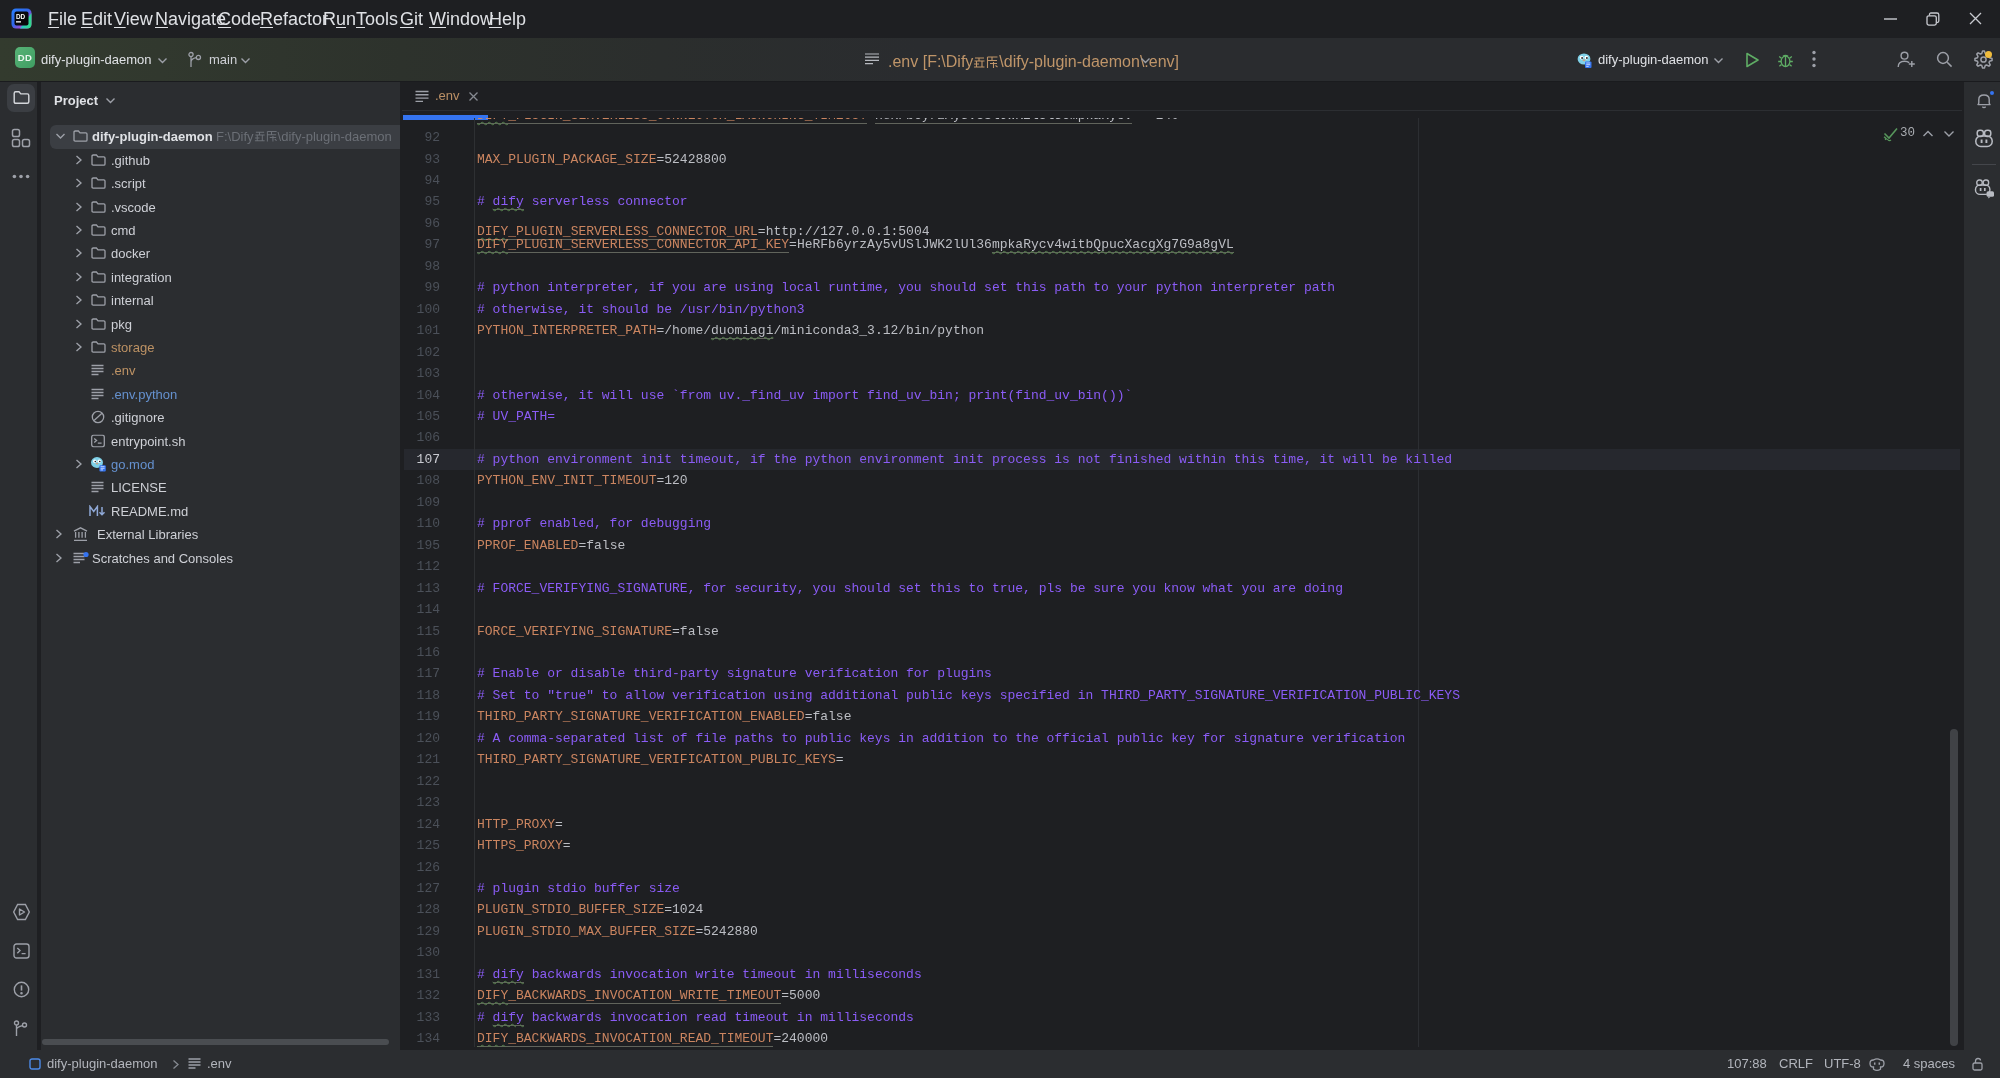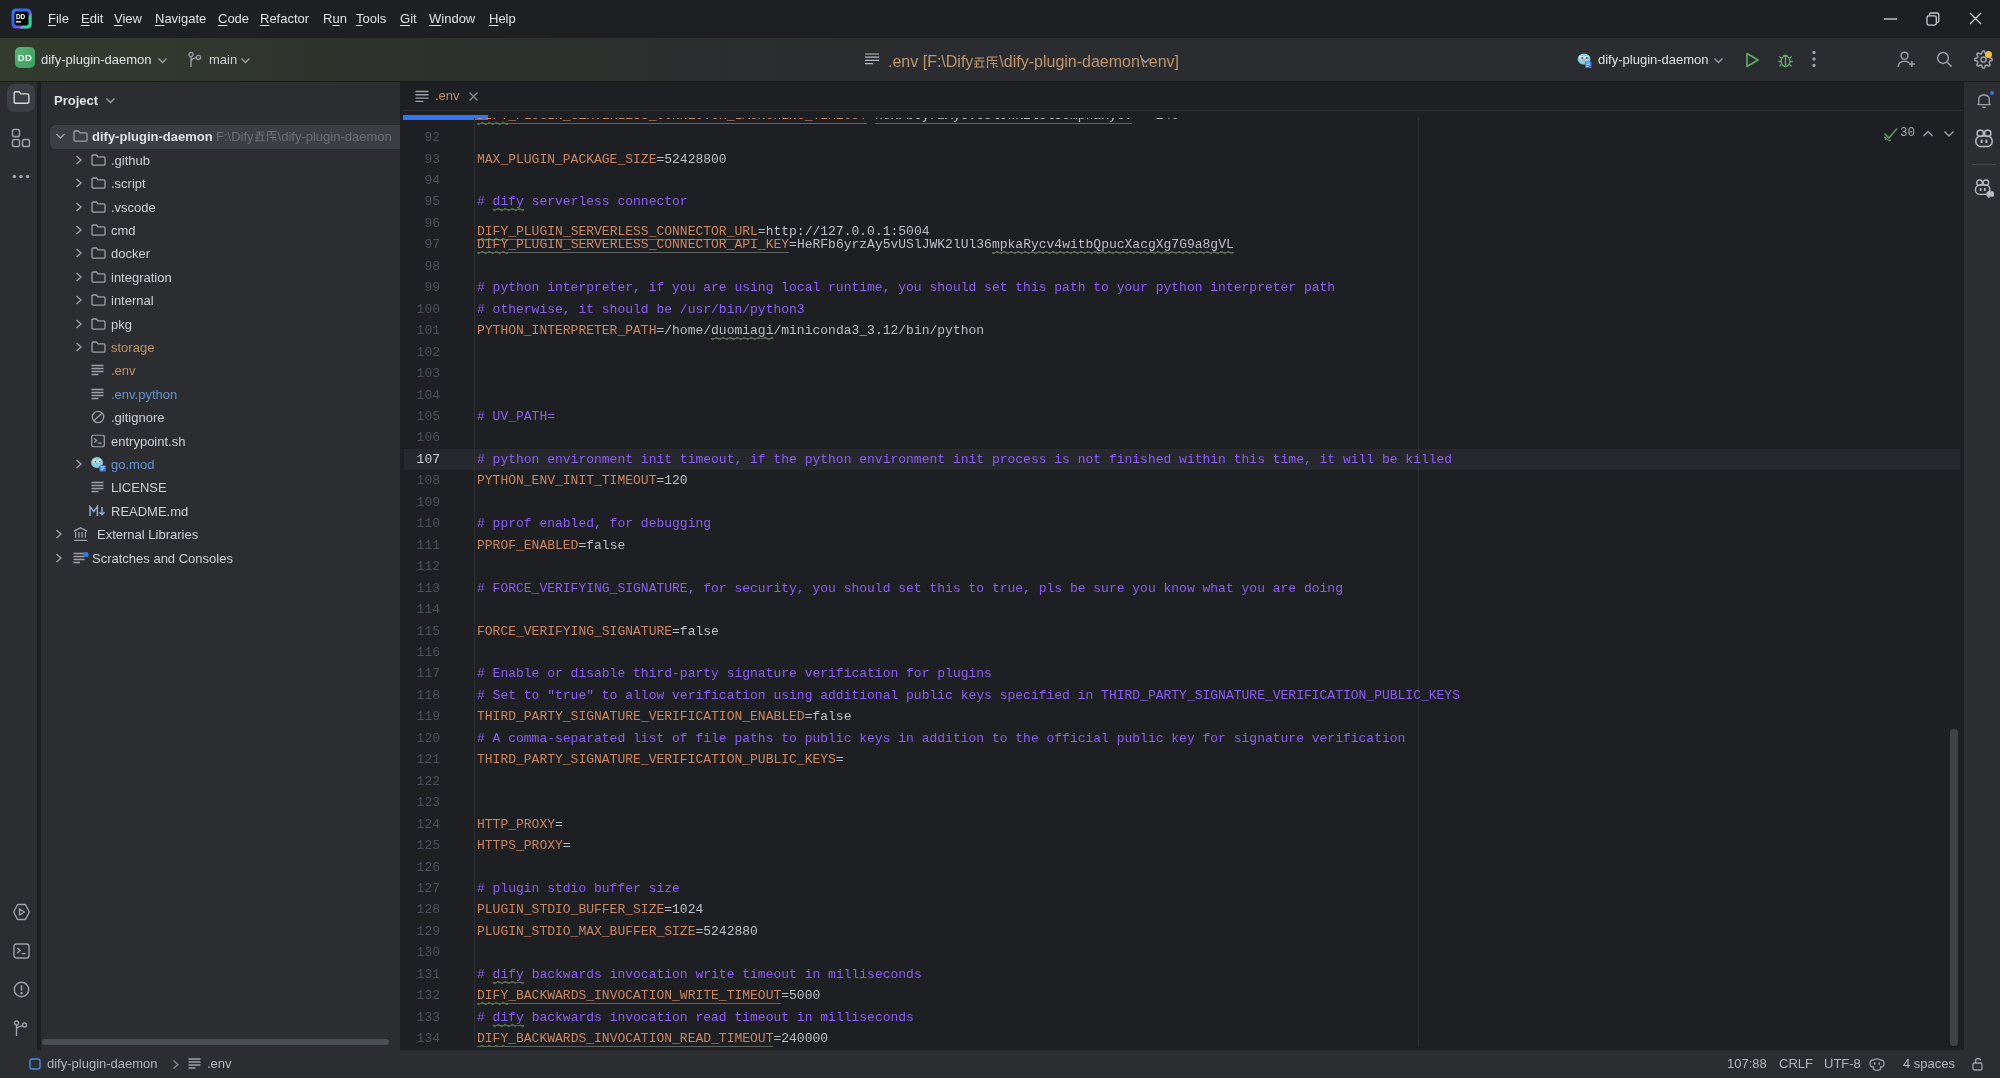--- a/index.html
+++ b/index.html
@@ -1,20 +1,20 @@
 <!DOCTYPE html>
 <html><head><meta charset="utf-8">
 <style>
 * { margin:0; padding:0; box-sizing:border-box; }
 html,body { width:2000px; height:1078px; overflow:hidden; }
 body { font-family:"Liberation Sans", sans-serif; background:#1e1f22; position:relative; }
 .abs { position:absolute; }
 
 #menubar { position:absolute; left:0; top:0; width:2000px; height:38px; background:#1e1f22; }
-#menubar .mi { position:absolute; top:0; height:44px; line-height:38px; color:#dfe1e5; font-size:13px; }
+#menubar .mi { position:absolute; top:0; height:44px; line-height:38px; color:#dfe1e5; font-size:18px; }
 #menubar .mi u { text-decoration-thickness:1px; text-underline-offset:2px; }
 
 #toolbar { position:absolute; left:0; top:38px; width:2000px; height:44px;
   background:linear-gradient(90deg,#333b2e 0%,#31382e 8%,#2d322c 20%,#2b2e2d 33%,#2a2c2f 46%,#2a2c2f 100%);
   border-bottom:1px solid #1a1b1e; }
 .tbtext { color:#dfe1e5; font-size:13px; }
 
 #lstrip { position:absolute; left:0; top:82px; width:39px; height:968px; background:#2b2d30; border-right:2px solid #1e1f22; }
 
 #rstrip { position:absolute; left:1962px; top:82px; width:38px; height:968px; background:#2b2d30; border-left:2px solid #1e1f22; }
@@ -424,21 +424,21 @@
 <div class="gn" style="top:202.19px">101</div>
 <div class="gn" style="top:223.64px">102</div>
 <div class="gn" style="top:245.09px">103</div>
 <div class="gn" style="top:266.55px">104</div>
 <div class="gn" style="top:288.00px">105</div>
 <div class="gn" style="top:309.46px">106</div>
 <div class="gn cur" style="top:330.91px">107</div>
 <div class="gn" style="top:352.37px">108</div>
 <div class="gn" style="top:373.82px">109</div>
 <div class="gn" style="top:395.28px">110</div>
-<div class="gn" style="top:416.73px">111</div>
+<div class="gn" style="top:416.73px">195</div>
 <div class="gn" style="top:438.18px">112</div>
 <div class="gn" style="top:459.64px">113</div>
 <div class="gn" style="top:481.09px">114</div>
 <div class="gn" style="top:502.55px">115</div>
 <div class="gn" style="top:524.00px">116</div>
 <div class="gn" style="top:545.46px">117</div>
 <div class="gn" style="top:566.91px">118</div>
 <div class="gn" style="top:588.37px">119</div>
 <div class="gn" style="top:609.82px">120</div>
 <div class="gn" style="top:631.27px">121</div>
@@ -460,20 +460,21 @@
 <div class="cl" style="top:30.55px"><span class="k">MAX_PLUGIN_PACKAGE_SIZE</span>=52428800</div>
 <div class="cl" style="top:52.00px"></div>
 <div class="cl" style="top:73.46px"><span class="c"># <span class="u q">dify</span> serverless connector</span></div>
 <div class="cl" style="top:103px"><span class="k u"><span class="q">DIFY</span>_PLUGIN_SERVERLESS_CONNECTOR_URL</span>=http://127.0.0.1:5004</div>
 <div class="cl" style="top:116.37px"><span class="k u"><span class="q">DIFY</span>_PLUGIN_SERVERLESS_CONNECTOR_API_KEY</span>=HeRFb6yrzAy5vUSlJWK2lUl36<span class="u q">mpkaRycv4</span><span class="u q">witbQpucXacgXg7G9a8gVL</span></div>
 <div class="cl" style="top:137.82px"></div>
 <div class="cl" style="top:159.28px"><span class="c"># python interpreter, if you are using local runtime, you should set this path to your python interpreter path</span></div>
 <div class="cl" style="top:180.73px"><span class="c"># otherwise, it should be /usr/bin/python3</span></div>
 <div class="cl" style="top:202.19px"><span class="k">PYTHON_INTERPRETER_PATH</span>=/home/<span class="u q">duomiagi</span>/miniconda3_3.12/bin/python</div>
 <div class="cl" style="top:223.64px"></div>
+<div class="cl" style="top:266.55px"><span class="c"># otherwise, it will use `from uv._find_uv import find_uv_bin; print(find_uv_bin())`</span></div>
 <div class="cl" style="top:288.00px"><span class="c"># UV_PATH=</span></div>
 <div class="cl" style="top:309.46px"></div>
 <div class="cl" style="top:330.91px"><span class="c"># python environment init timeout, if the python environment init process is not finished within this time, it will be killed</span></div>
 <div class="cl" style="top:352.37px"><span class="k">PYTHON_ENV_INIT_TIMEOUT</span>=120</div>
 <div class="cl" style="top:373.82px"></div>
 <div class="cl" style="top:395.28px"><span class="c"># pprof enabled, for debugging</span></div>
 <div class="cl" style="top:416.73px"><span class="k">PPROF_ENABLED</span>=false</div>
 <div class="cl" style="top:438.18px"></div>
 <div class="cl" style="top:459.64px"><span class="c"># FORCE_VERIFYING_SIGNATURE, for security, you should set this to true, pls be sure you know what you are doing</span></div>
 <div class="cl" style="top:502.55px"><span class="k">FORCE_VERIFYING_SIGNATURE</span>=false</div>

